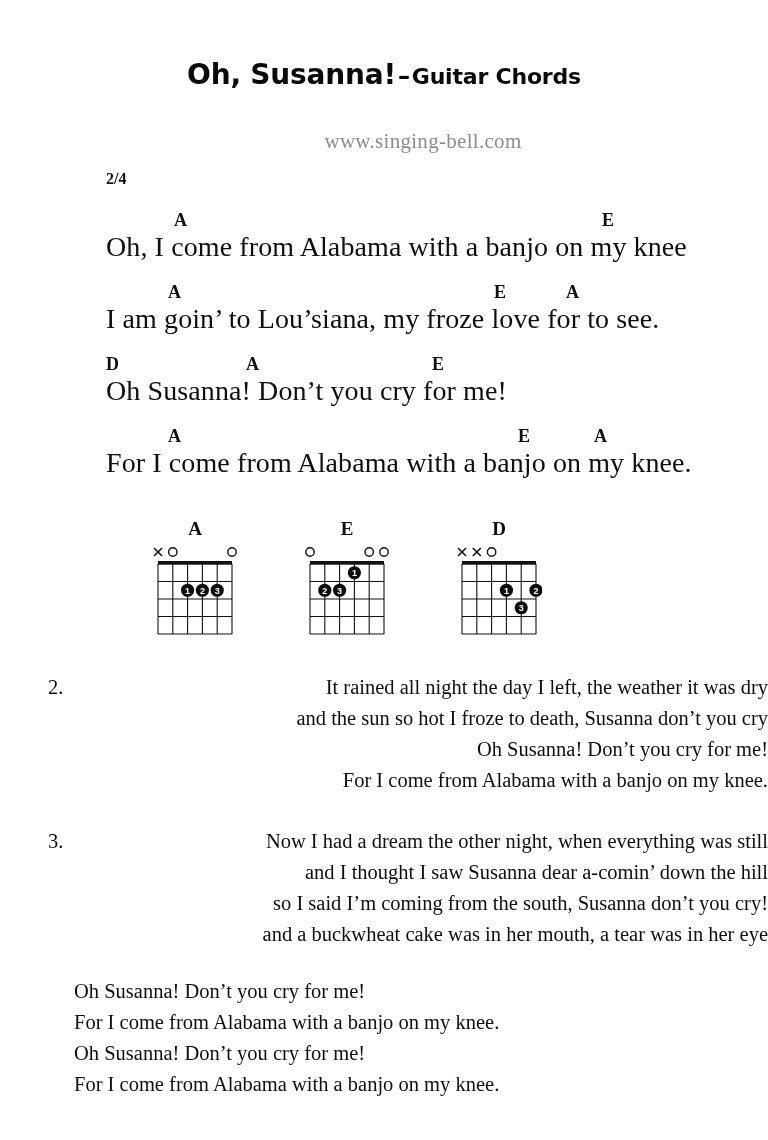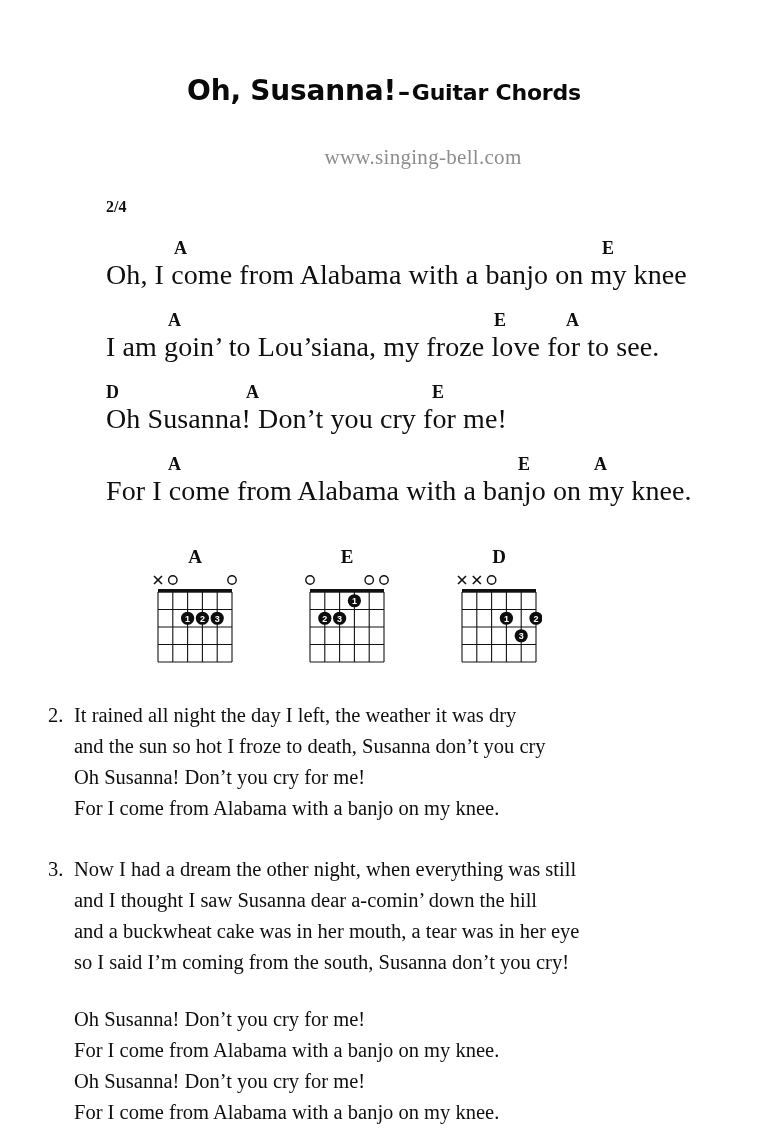--- a/index.html
+++ b/index.html
@@ -13,21 +13,21 @@
     height: 1140px;
     position: relative;
     font-family: "Liberation Serif", "DejaVu Serif", serif;
     color: #100f0f;
     overflow: hidden;
   }
 
   
   .header {
     text-align: center;
-    padding-top: 74px;
+    padding-top: 58px;
   }
   .title {
     font-family: "DejaVu Sans", "Liberation Sans", sans-serif;
     font-weight: bold;
     font-size: 27px;
     letter-spacing: -0.2px;
     white-space: nowrap;
     color: #0a0a0a;
   }
   .title .song {
@@ -44,21 +44,21 @@
     margin-top: 38px;
     margin-left: 78px;
     font-size: 21px;
     color: #8d8d8d;
     letter-spacing: 0.3px;
   }
 
   
   .sheet {
     position: relative;
-    margin-top: 28px;
+    margin-top: 16px;
     padding-left: 106px;
   }
   .meter {
     font-weight: bold;
     font-size: 16px;
     margin-bottom: 22px;
     font-family: "Liberation Serif", serif;
   }
 
   .cl-block {
@@ -116,20 +116,21 @@
     display: flex;
     margin-bottom: 30px;
   }
   .verse .num {
     width: 26px;
     flex: 0 0 26px;
     line-height: 31px;
   }
   .verse .body {
     flex: 1;
+    text-align: right;
   }
   .verse .vline {
     line-height: 31px;
     white-space: pre;
   }
   .outro {
     padding-left: 74px;
     margin-top: -4px;
     font-size: 20.5px;
   }
@@ -292,22 +293,22 @@
         <div class="vline">and the sun so hot I froze to death, Susanna don’t you cry</div>
         <div class="vline">Oh Susanna! Don’t you cry for me!</div>
         <div class="vline">For I come from Alabama with a banjo on my knee.</div>
       </div>
     </div>
     <div class="verse">
       <div class="num">3.</div>
       <div class="body">
         <div class="vline">Now I had a dream the other night, when everything was still</div>
         <div class="vline">and I thought I saw Susanna dear a-comin’ down the hill</div>
+        <div class="vline">so I said I’m coming from the south, Susanna don’t you cry!</div>
         <div class="vline">and a buckwheat cake was in her mouth, a tear was in her eye</div>
-        <div class="vline">so I said I’m coming from the south, Susanna don’t you cry!</div>
       </div>
     </div>
   </div>
 
 <div class="outro">
     <div class="vline">Oh Susanna! Don’t you cry for me!</div>
     <div class="vline">For I come from Alabama with a banjo on my knee.</div>
     <div class="vline">Oh Susanna! Don’t you cry for me!</div>
     <div class="vline">For I come from Alabama with a banjo on my knee.</div>
   </div>

